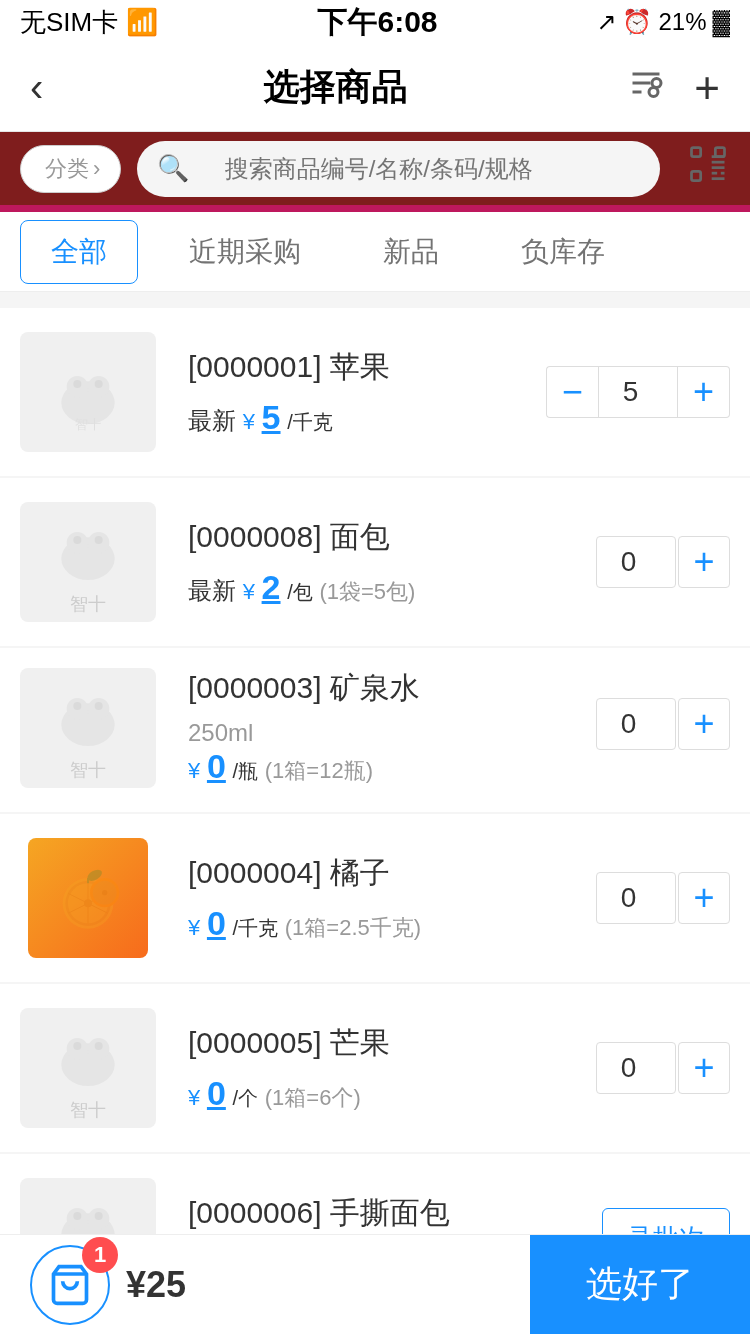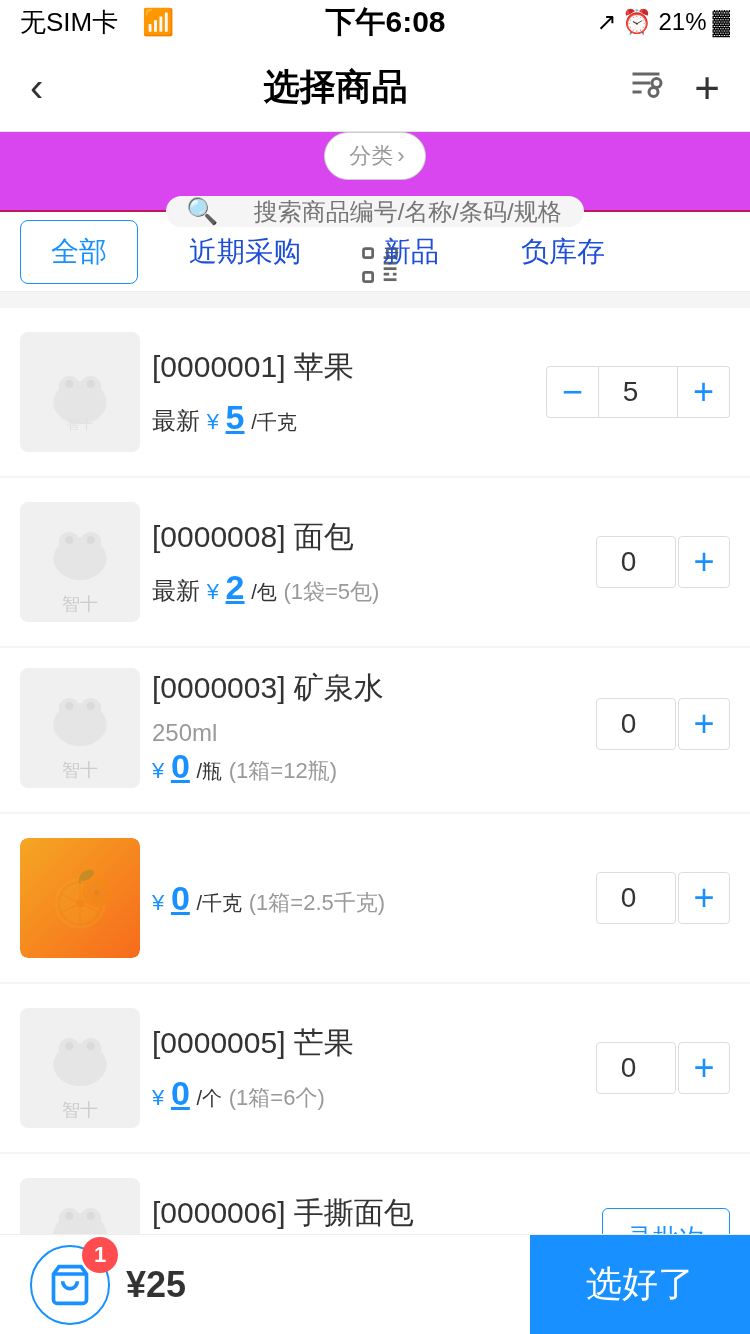--- a/index.html
+++ b/index.html
@@ -16,21 +16,21 @@
     .status-bar {
       width: 750px;
       height: 44px;
       background: #fff;
       display: flex;
       align-items: center;
       justify-content: space-between;
       padding: 0 20px;
       font-size: 26px;
     }
-    .status-left { display: flex; align-items: center; gap: 24px; font-size: 26px; }
+    .status-left { display: flex; align-items: center; gap: 8px; font-size: 26px; }
     .status-time { font-size: 30px; font-weight: 600; }
     .status-right { display: flex; align-items: center; gap: 6px; font-size: 24px; }
 
     
     .nav-bar {
       width: 750px;
       height: 88px;
       background: #fff;
       display: flex;
       align-items: center;
@@ -40,27 +40,26 @@
     }
     .nav-title { font-size: 36px; font-weight: 600; color: #000; }
     .nav-back { font-size: 40px; color: #333; cursor: pointer; }
     .nav-right { display: flex; align-items: center; gap: 30px; }
     .nav-icon { font-size: 36px; color: #666; cursor: pointer; }
 
     
     .filter-bar {
       width: 750px;
       height: 80px;
-      background: #d946ef;
+      background: #7f1d1d;
       display: flex;
       align-items: center;
       padding: 0 20px;
       gap: 16px;
-      border-bottom: 2px solid #be185d;
-      flex-direction: column;
+      border-bottom: 7px solid #be185d;
     }
     .category-btn {
       display: flex;
       align-items: center;
       border: 1px solid #ccc;
       border-radius: 30px;
       padding: 8px 20px;
       font-size: 26px;
       color: #333;
       background: #fff;
@@ -99,21 +98,21 @@
       align-items: center;
       padding: 0 20px;
       gap: 20px;
       border-bottom: 1px solid #eee;
       margin-bottom: 16px;
     }
     .tab-item {
       padding: 12px 30px;
       border-radius: 8px;
       font-size: 28px;
-      color: #1d4ed8;
+      color: #737373;
       border: 1px solid transparent;
       cursor: pointer;
     }
     .tab-item.active {
       color: #1890ff;
       border: 1px solid #1890ff;
       border-radius: 8px;
     }
 
     
@@ -121,30 +120,30 @@
 
     .product-item {
       background: #fff;
       display: flex;
       align-items: center;
       padding: 24px 20px;
       margin-bottom: 2px;
       min-height: 130px;
     }
     .product-img {
-      width: 120px;
+      width: 136px;
       height: 120px;
       background: #f0f0f0;
       border-radius: 8px;
       flex-shrink: 0;
       display: flex;
       align-items: center;
       justify-content: center;
       overflow: hidden;
-      margin-right: 12px;
+      margin-right: 32px;
     }
     .product-img svg { width: 80px; height: 80px; opacity: 0.3; }
     .product-info { flex: 1; min-width: 0; }
     .product-name { font-size: 30px; color: #333; margin-bottom: 10px; font-weight: 500; }
     .product-spec { font-size: 24px; color: #999; margin-bottom: 0; }
     .product-price { font-size: 24px; color: #333; }
     .price-label { color: #333; margin-top: 9px; }
     .price-currency { color: #1890ff; font-size: 22px; }
     .price-value { color: #1890ff; font-size: 34px; font-weight: 700; text-decoration: underline; }
     .price-unit { color: #333; font-size: 20px; }
@@ -445,20 +444,21 @@
           <line x1="60" y1="30" x2="60" y2="38" stroke="#5a8a30" stroke-width="3"></line>
           <ellipse cx="70" cy="26" rx="12" ry="7" fill="#5a8a30" transform="rotate(-30 70 26)"></ellipse>
 
           <circle cx="85" cy="52" r="22" fill="#ff8c00"></circle>
           <circle cx="85" cy="52" r="18" fill="#e8901a"></circle>
           <circle cx="85" cy="52" r="4" fill="#d4790a"></circle>
         </svg>
       </div>
     </div>
     <div class="product-info">
+      <div class="product-name">[0000004] 橘子</div>
       <div class="product-price">
         <span class="price-currency">¥</span>
         <span class="price-value">0</span>
         <span class="price-unit">/千克</span>
         <span class="price-note">(1箱=2.5千克)</span>
       </div>
     </div>
     <div class="qty-control">
       <input class="qty-input" value="0" type="number" style="border-radius: 4px; width: 80px;">
       <button class="qty-btn qty-plus" style="border-radius:4px;border:1px solid #ddd;margin-left:2px;">+</button>

